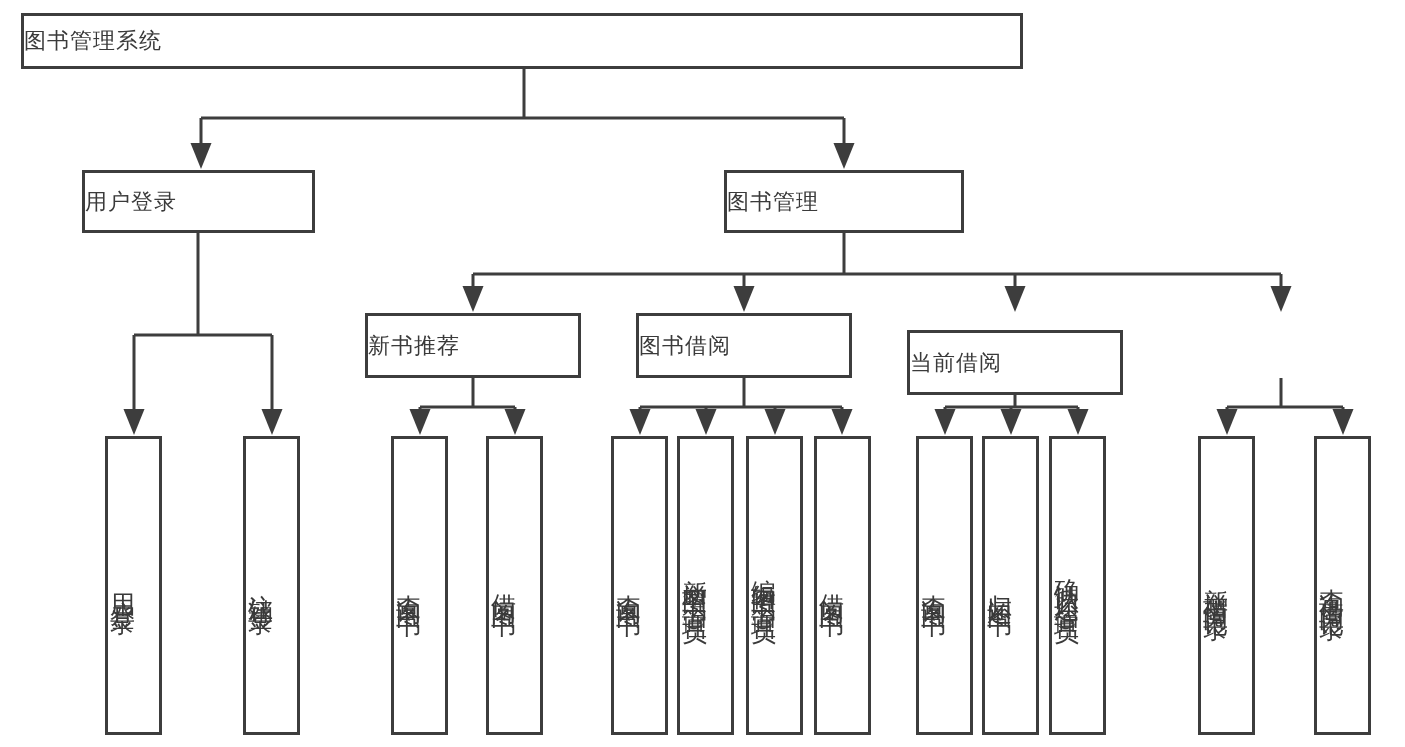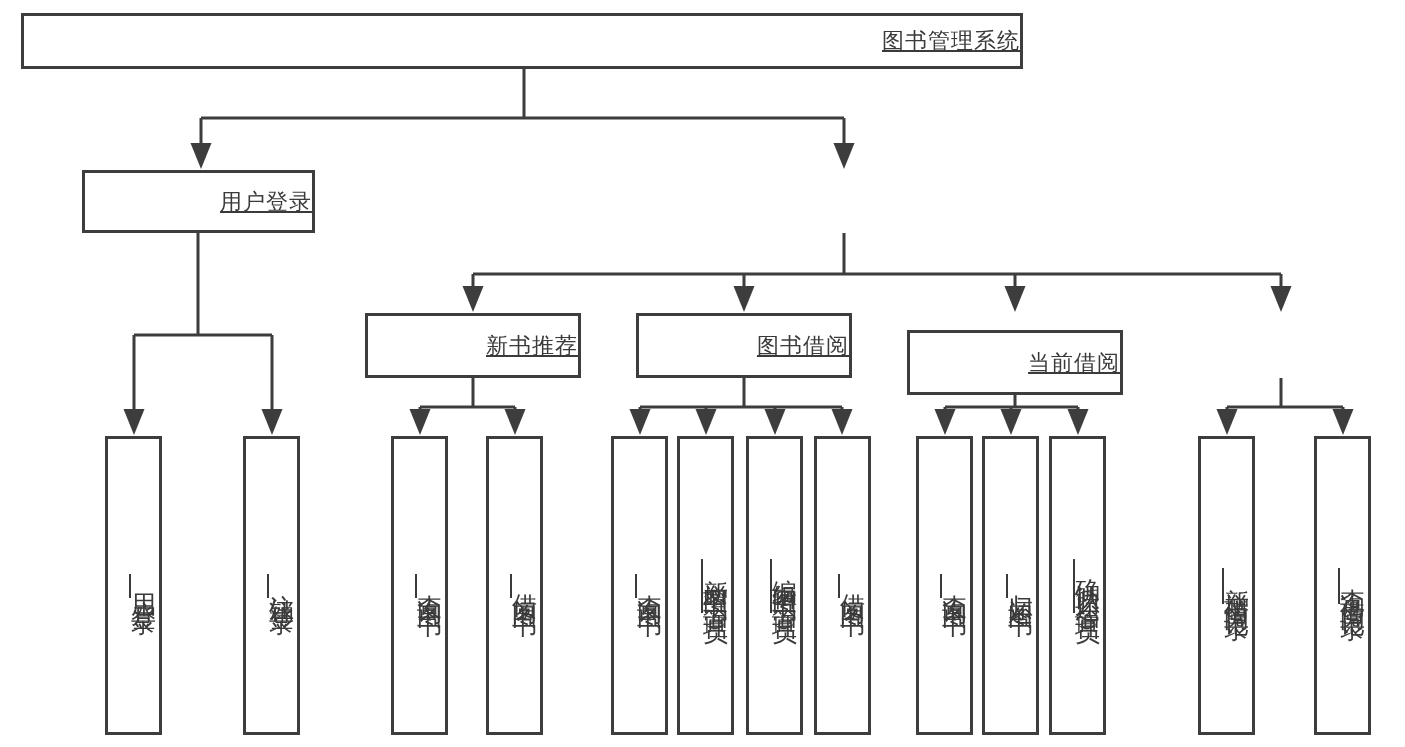--- a/index.html
+++ b/index.html
@@ -6,23 +6,22 @@
   .canvas{
     position:relative;width:1405px;height:747px;overflow:hidden;
     background:var(--background,#ffffff);
     font-family:"Liberation Sans","DejaVu Sans",sans-serif;
     color:var(--text,#3a3a3a);
   }
   .connectors{position:absolute;left:0;top:0;color:var(--line,#3d3d3d);}
   .node{
     position:absolute;box-sizing:border-box;background:#ffffff;
     border:3px solid var(--line,#3d3d3d);
-    display:flex;align-items:center;justify-content:flex-end;
+    display:flex;align-items:center;justify-content:flex-start;
     color:var(--text,#3a3a3a);
-    text-decoration:underline;
   }
   .h-node{font-size:22px;letter-spacing:1px;white-space:nowrap;}
   .leaf{top:436px;width:57px;height:299px;}
   .v-text{
     writing-mode:vertical-rl;text-orientation:mixed;
     font-size:25px;letter-spacing:6px;line-height:1.2;white-space:nowrap;
   }
   .watermark{
     position:absolute;left:1160px;top:711px;z-index:5;
     font-size:21px;letter-spacing:1px;white-space:nowrap;
@@ -80,20 +79,23 @@
     </g>
   </svg>
 
   <div class="node h-node" style="left:21px;top:13px;width:1002px;height:56px">
     <span>图书管理系统</span>
   </div>
 
   <div class="node h-node" style="left:82px;top:170px;width:233px;height:63px">
     <span>用户登录</span>
   </div>
+  <div class="node h-node" style="left:724px;top:170px;width:240px;height:63px">
+    <span>图书管理</span>
+  </div>
 
   <div class="node h-node" style="left:636px;top:313px;width:216px;height:65px">
     <span>图书借阅</span>
   </div>
   <div class="node h-node" style="left:365px;top:313px;width:216px;height:65px">
     <span>新书推荐</span>
   </div>
   <div class="node h-node" style="left:907px;top:330px;width:216px;height:65px">
     <span>当前借阅</span>
   </div>

